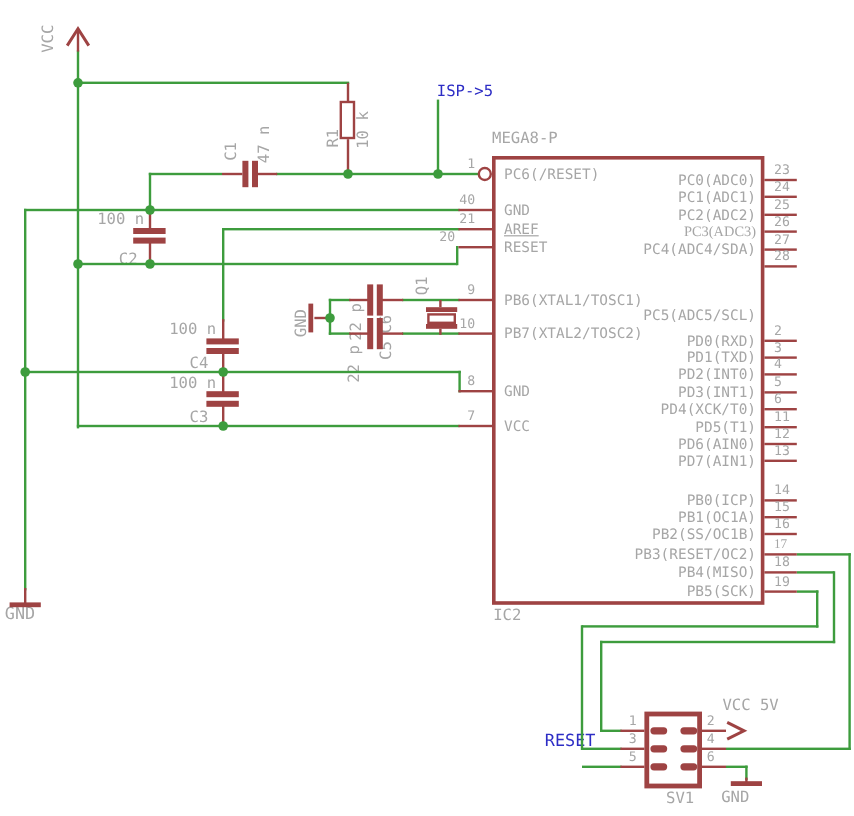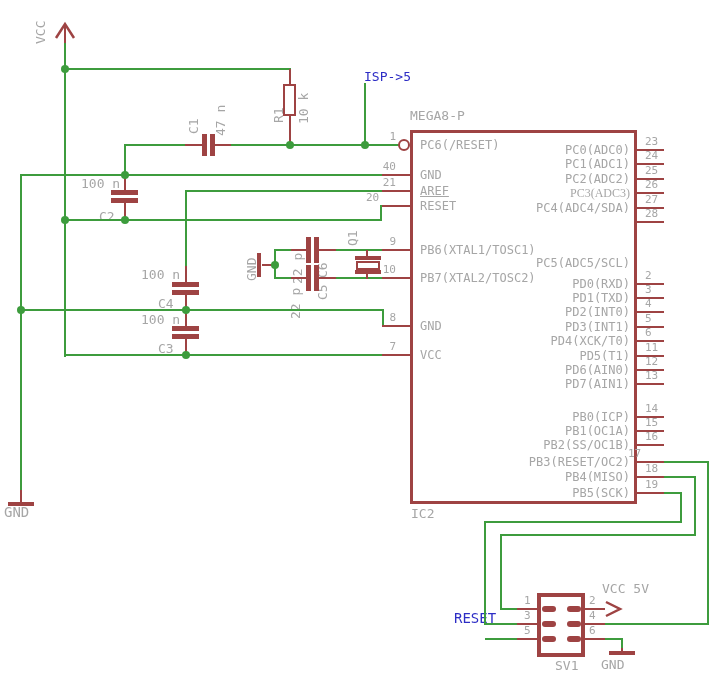--- a/index.html
+++ b/index.html
@@ -240,21 +240,21 @@
     <div class="pinname" style="right: 82px; top: 410px; text-align: right;">PB0(ICP)</div>
     <div class="pinnum" style="left: 645px; top: 403px;">14</div>
     <div class="seg lead" style="left: 637px; top: 416px; width: 27px; height: 2px;"></div>
     <div class="pinname" style="right: 82px; top: 424px; text-align: right;">PB1(OC1A)</div>
     <div class="pinnum" style="left: 645px; top: 417px;">15</div>
     <div class="seg lead" style="left: 637px; top: 430px; width: 27px; height: 2px;"></div>
     <div class="pinname" style="right: 82px; top: 438px; text-align: right;">PB2(SS/OC1B)</div>
     <div class="pinnum" style="left: 645px; top: 431px;">16</div>
     <div class="seg lead" style="left: 637px; top: 444px; width: 27px; height: 2px;"></div>
     <div class="pinname" style="right: 82px; top: 455px; text-align: right;">PB3(RESET/OC2)</div>
-    <div class="pinnum" style="left: 628px; top: 448px;">17</div>
+    <div class="pinnum" style="left: 645px; top: 448px; font-family: Liberation Serif, serif;">17</div>
     <div class="seg lead" style="left: 637px; top: 461px; width: 27px; height: 2px;"></div>
     <div class="pinname" style="right: 82px; top: 470px; text-align: right;">PB4(MISO)</div>
     <div class="pinnum" style="left: 645px; top: 463px;">18</div>
     <div class="seg lead" style="left: 637px; top: 476px; width: 27px; height: 2px;"></div>
     <div class="pinname" style="right: 82px; top: 486px; text-align: right;">PB5(SCK)</div>
     <div class="pinnum" style="left: 645px; top: 479px;">19</div>
     <div class="seg lead" style="left: 637px; top: 492px; width: 27px; height: 2px;"></div>
     <div class="pinnum" style="left: 524px; top: 595px;">1</div>
     <div class="pinnum" style="left: 524px; top: 610px;">3</div>
     <div class="pinnum" style="left: 524px; top: 625px;">5</div>

